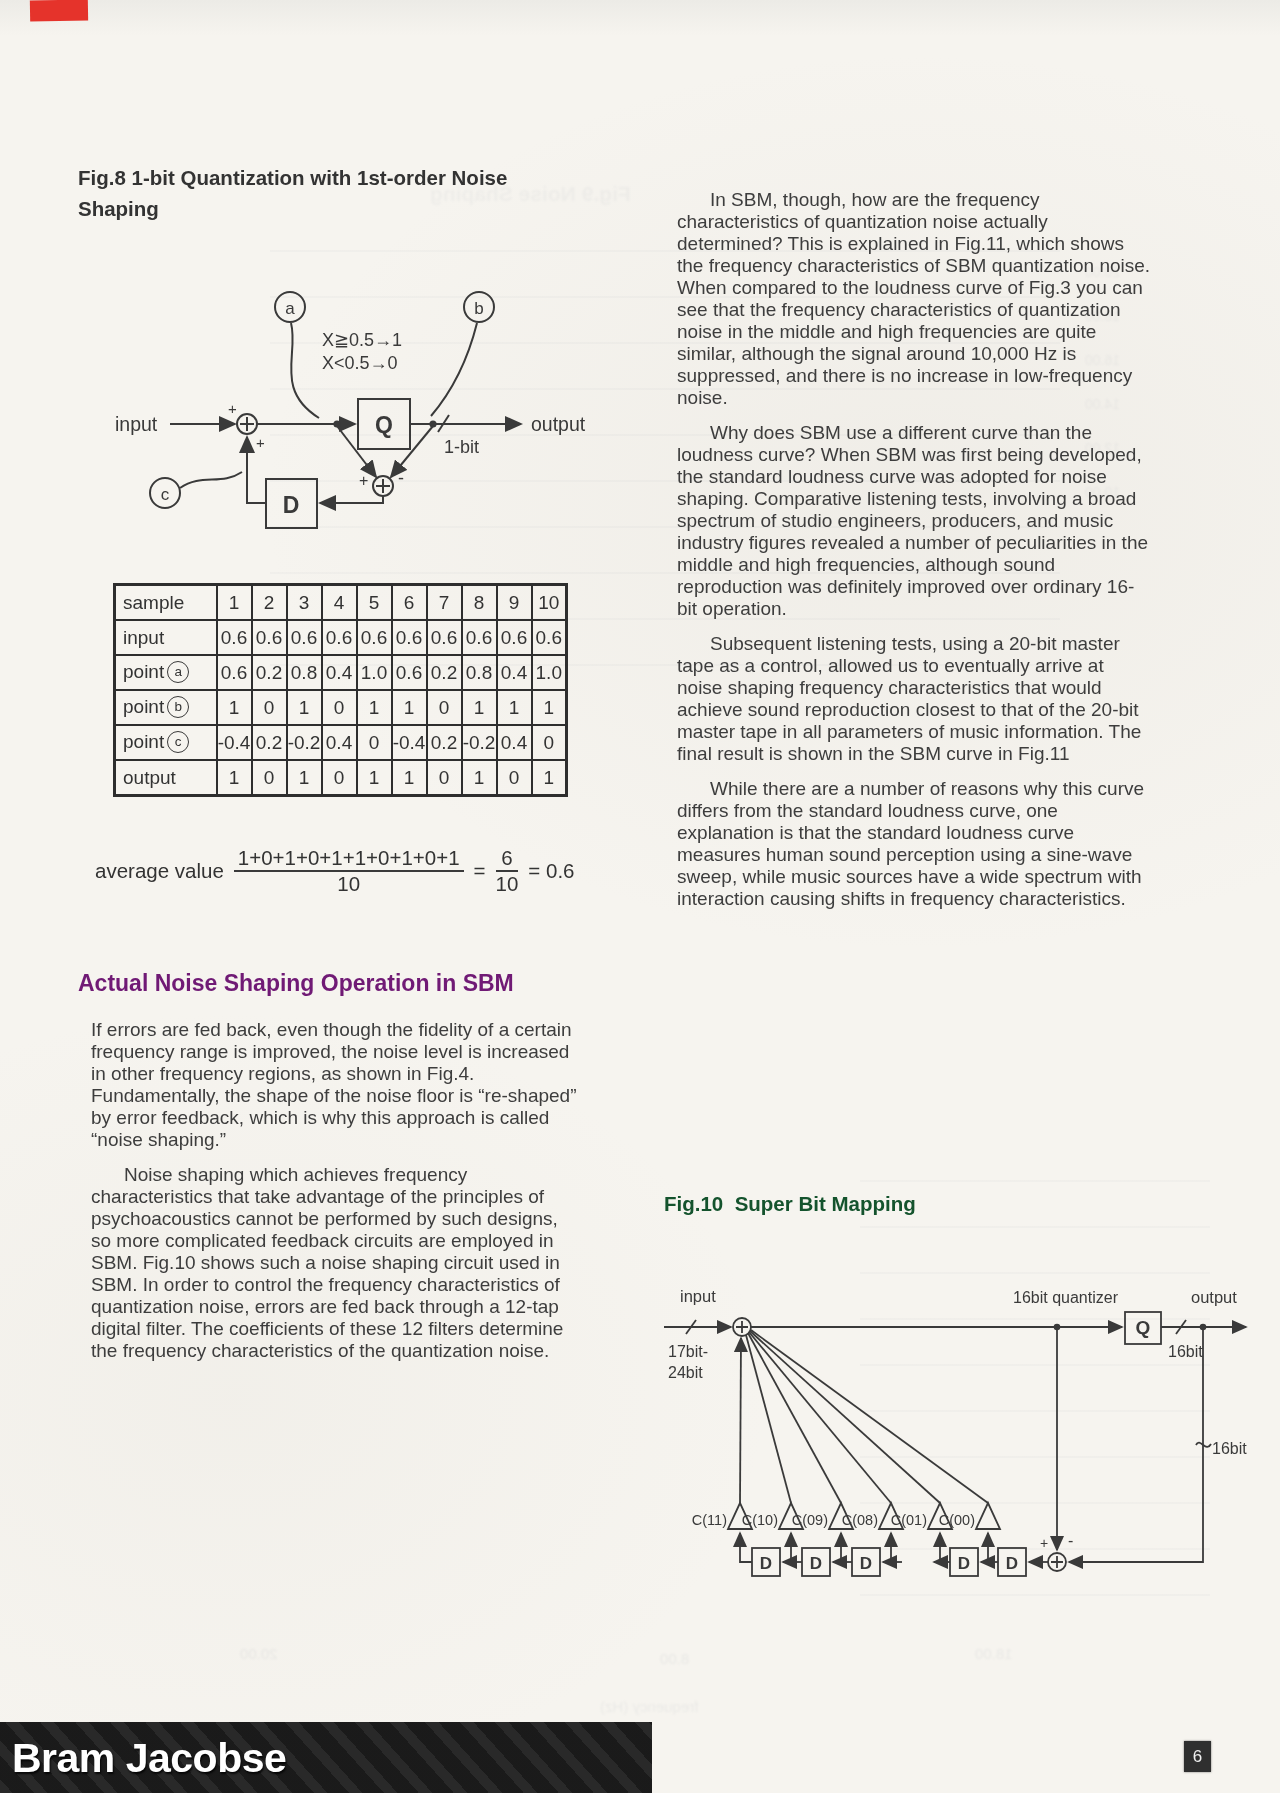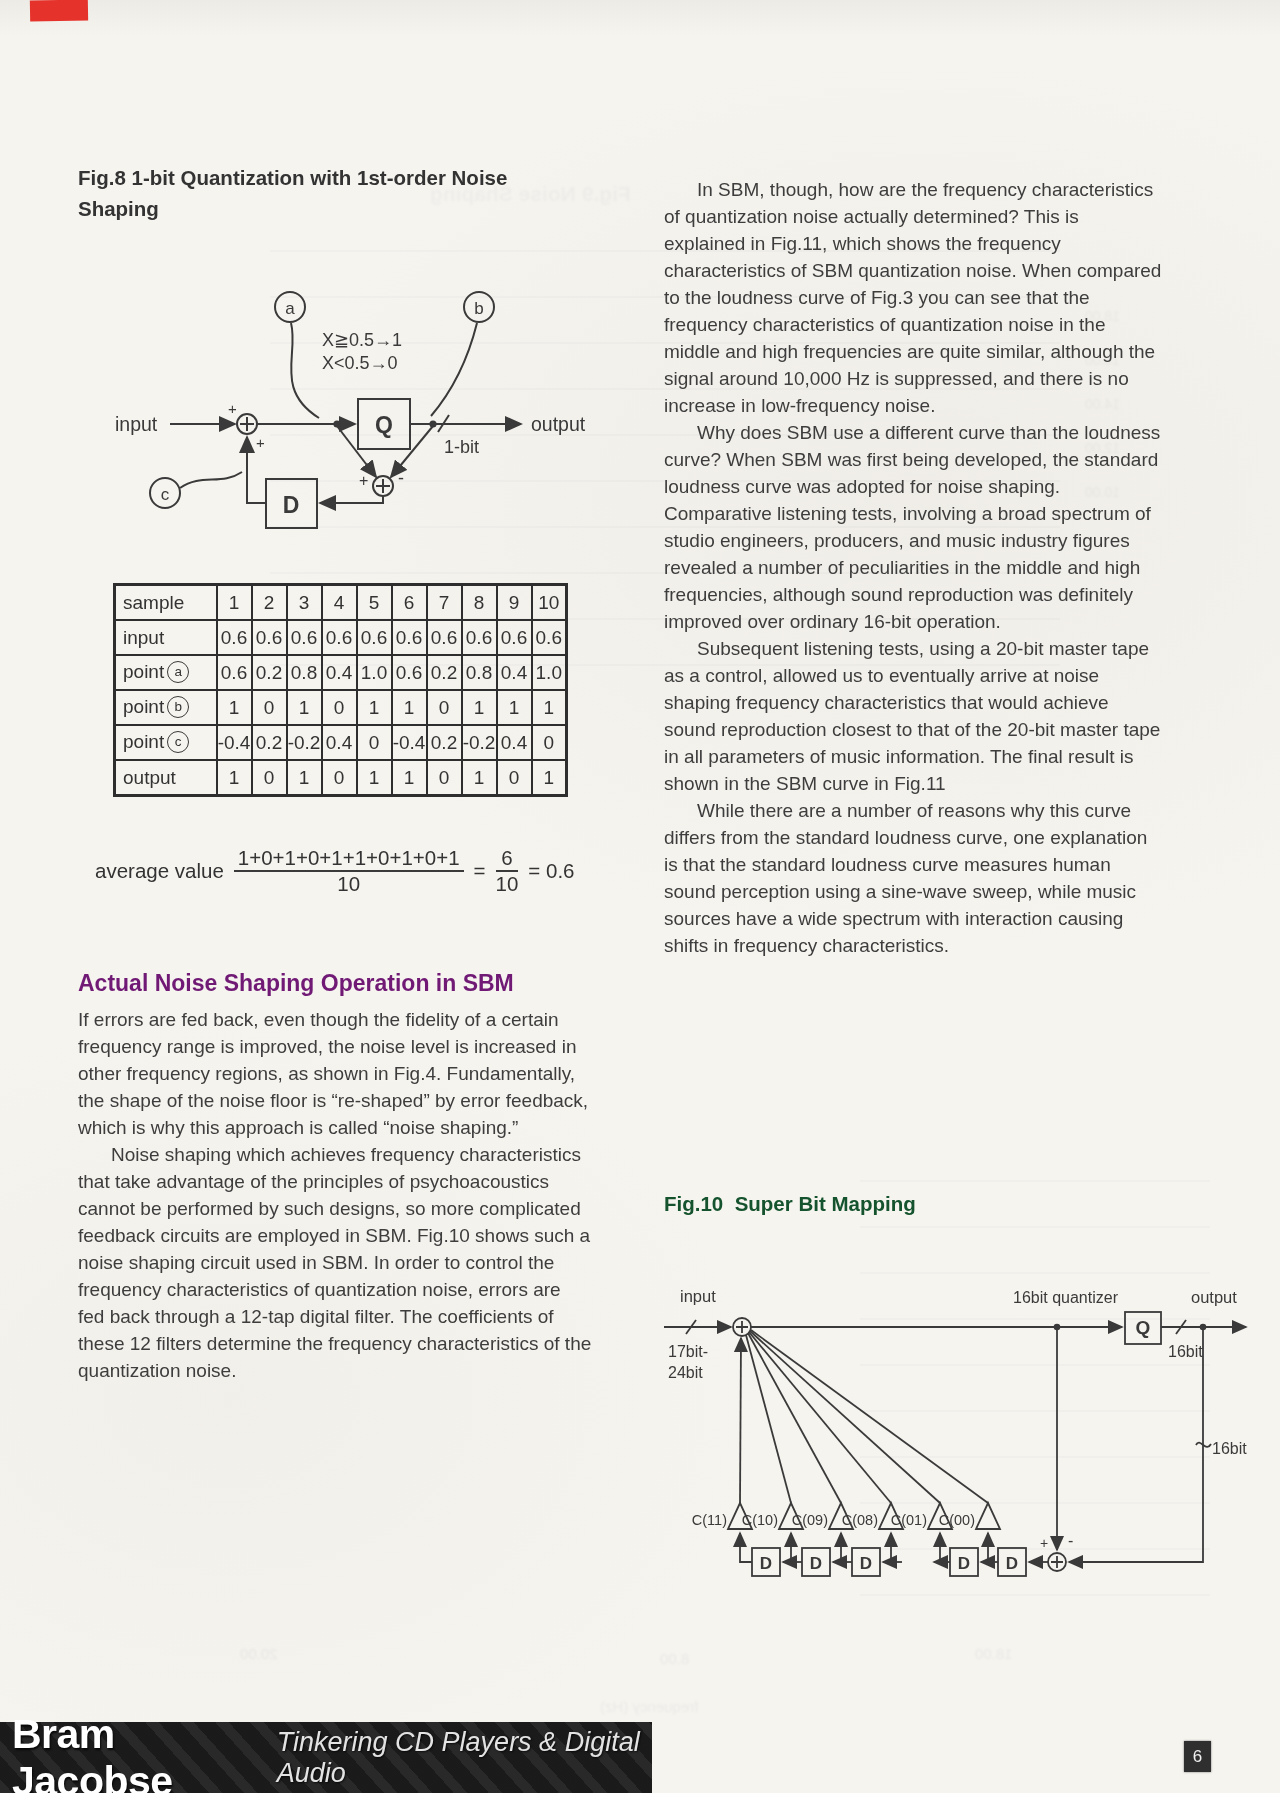--- a/index.html
+++ b/index.html
@@ -27,21 +27,21 @@
   #fig8-table td{border:2px solid #2e2e2e;height:33px;text-align:center;font-size:19px;color:#333;padding:0;}
   #fig8-table td.lbl{text-align:left;padding-left:7px;}
   .circ{display:inline-flex;width:20px;height:20px;border:1.6px solid #3a3a3a;border-radius:50%;
     align-items:center;justify-content:center;font-size:13.5px;margin-left:3px;vertical-align:middle;position:relative;top:-1px;}
   
   #avg-formula{left:95px;top:846px;display:flex;align-items:center;gap:10px;font-size:20.5px;color:#333;}
   .frac{display:inline-flex;flex-direction:column;text-align:center;line-height:1.15;}
   .frac .den{border-top:2px solid #3a3a3a;}
   .frac .num{padding:0 4px;}
   
-  .bodycol p{margin:0;font-size:19px;line-height:27px;color:#3d3d3d;}
+  .bodycol p{margin:13px;font-size:19px;line-height:22px;color:#3d3d3d;}
   .bodycol p.indent{text-indent:33px;}
   #left-col{left:78px;top:1006px;width:514px;}
   #left-heading{left:78px;top:970px;font-size:23px;font-weight:bold;color:#701a75;}
   #right-col{left:664px;top:176px;width:500px;}
   #fig10-title{left:664px;top:1192px;font-size:20.5px;font-weight:bold;color:#14532d;white-space:pre;}
   #fig10-svg{left:650px;top:1282px;}
   
   #footer-bar{left:0;top:1722px;width:652px;height:72px;background:#1e1e1e;
     background-image:repeating-linear-gradient(48deg, rgba(255,255,255,.05) 0 10px, rgba(0,0,0,.12) 10px 26px);
     display:flex;align-items:center;gap:10px;}
@@ -314,15 +314,14 @@
     <text x="128" y="243" text-anchor="end" font-size="14.5">C(10)</text>
     <text x="178" y="243" text-anchor="end" font-size="14.5">C(09)</text>
     <text x="228" y="243" text-anchor="end" font-size="14.5">C(08)</text>
     <text x="277" y="243" text-anchor="end" font-size="14.5">C(01)</text>
     <text x="325" y="243" text-anchor="end" font-size="14.5">C(00)</text>
   </g>
 </svg>
 
 <div id="footer-bar" class="abs">
   <span id="footer-author">Bram Jacobse</span>
-  <span id="footer-tagline">Tinkering CD Players &amp; Digital Audio</span>
 </div>
 <div id="page-number" class="abs">6</div>
 
 </body></html>

